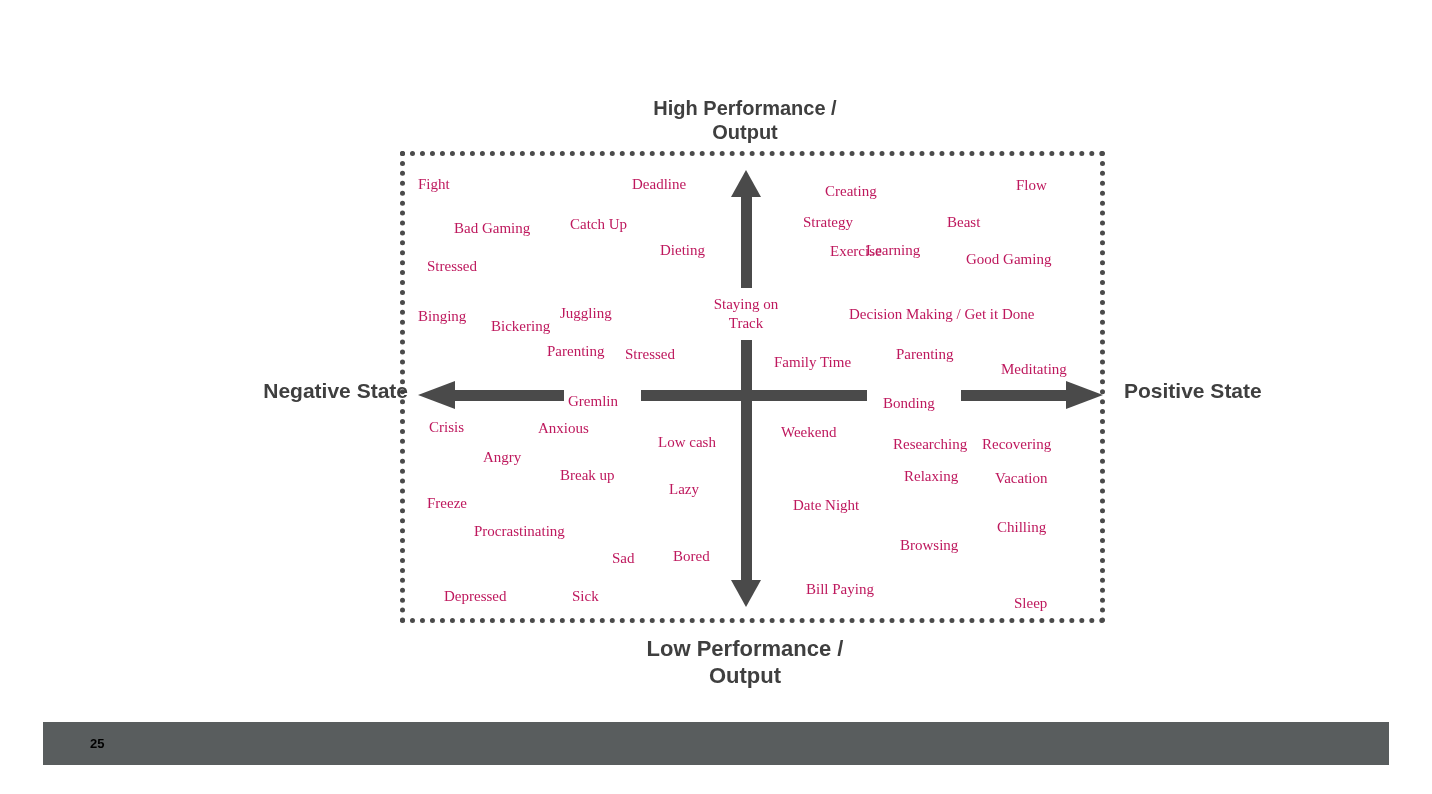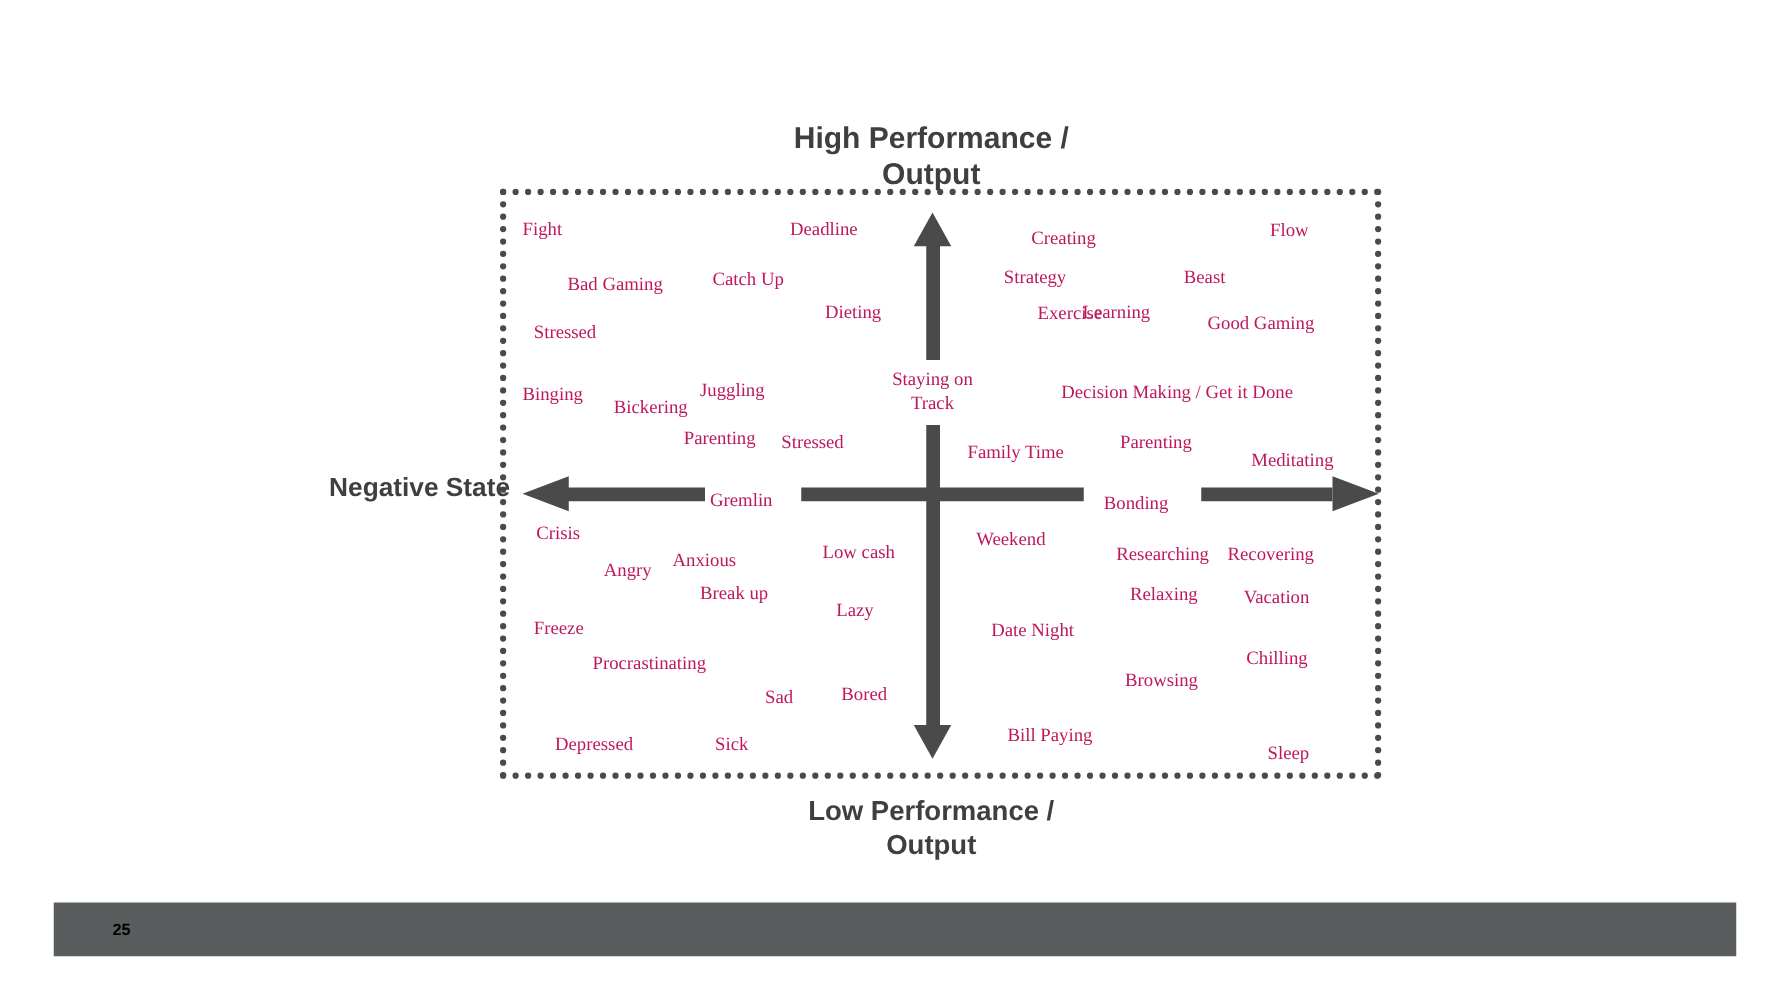--- a/index.html
+++ b/index.html
@@ -41,21 +41,21 @@
     font-weight: bold;
     color: #3f3f3f;
     white-space: pre-line;
     line-height: 1.22;
   }
   #label-top {
     left: 595px;
     top: 96px;
     width: 300px;
     text-align: center;
-    font-size: 24px;
+    font-size: 20px;
   }
   #label-bottom {
     left: 595px;
     top: 636px;
     width: 300px;
     text-align: center;
     font-size: 22px;
   }
   #label-left {
     left: 236px;
@@ -250,20 +250,21 @@
 
 <div id="slide">
 
   <div id="matrix-frame"></div>
 
   <div class="axis-label" id="label-top">High Performance /
 Output</div>
   <div class="axis-label" id="label-bottom">Low Performance /
 Output</div>
   <div class="axis-label" id="label-left">Negative State</div>
+  <div class="axis-label" id="label-right">Positive State</div>
 
   <div class="axis-line" id="axis-v-up-stem"></div>
   <div id="axis-v-up-head"></div>
 
   <div class="axis-line" id="axis-v-down-stem"></div>
   <div id="axis-v-down-head"></div>
 
   <div class="axis-line" id="axis-h-left-stem"></div>
   <div id="axis-h-left-head"></div>
 
@@ -293,21 +294,21 @@
 Track</div>
       <div class="state-word" style="left: 849px; top: 305px;">Decision Making / Get it Done</div>
       <div class="state-word" style="left: 547px; top: 342px;">Parenting</div>
       <div class="state-word" style="left: 625px; top: 345px;">Stressed</div>
       <div class="state-word" style="left: 774px; top: 353px;">Family Time</div>
       <div class="state-word" style="left: 896px; top: 345px;">Parenting</div>
       <div class="state-word" style="left: 1001px; top: 360px;">Meditating</div>
       <div class="state-word" style="left: 568px; top: 392px;">Gremlin</div>
       <div class="state-word" style="left: 883px; top: 394px;">Bonding</div>
       <div class="state-word" style="left: 429px; top: 418px;">Crisis</div>
-      <div class="state-word" style="left: 538px; top: 419px; margin-top: 21px;">Anxious</div>
+      <div class="state-word" style="left: 538px; top: 419px;">Anxious</div>
       <div class="state-word" style="left: 658px; top: 433px;">Low cash</div>
       <div class="state-word" style="left: 781px; top: 423px;">Weekend</div>
       <div class="state-word" style="left: 877px; top: 435px; margin-left: 16px;">Researching</div>
       <div class="state-word" style="left: 982px; top: 435px;">Recovering</div>
       <div class="state-word" style="left: 483px; top: 448px;">Angry</div>
       <div class="state-word" style="left: 904px; top: 467px;">Relaxing</div>
       <div class="state-word" style="left: 995px; top: 469px;">Vacation</div>
       <div class="state-word" style="left: 560px; top: 466px;">Break up</div>
       <div class="state-word" style="left: 669px; top: 480px;">Lazy</div>
       <div class="state-word" style="left: 427px; top: 494px;">Freeze</div>

